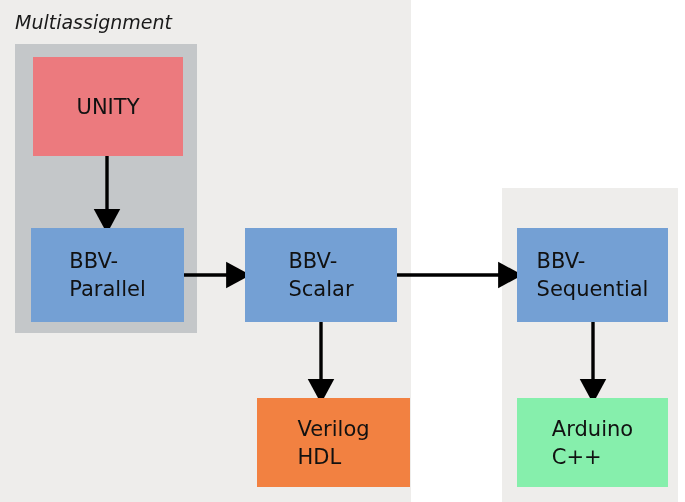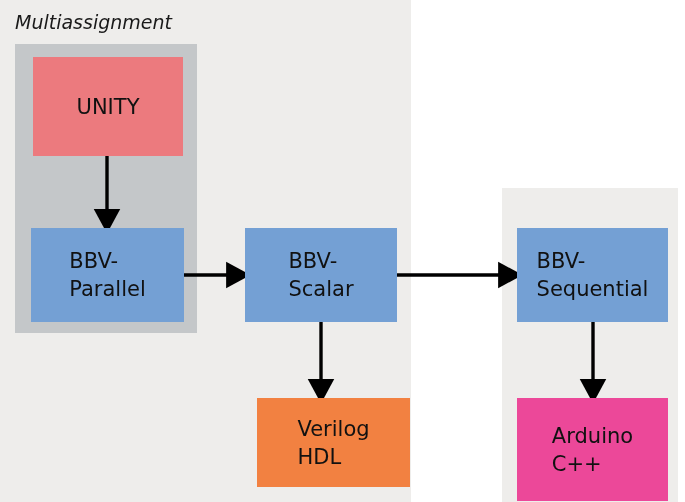--- a/index.html
+++ b/index.html
@@ -54,21 +54,21 @@
     line-height: 28px;
     font-family: "DejaVu Sans", "Liberation Sans", sans-serif;
     white-space: pre-line;
     box-sizing: border-box;
   }
   #node-unity          { left: 33px;  top: 57px;  width: 150px; height: 99px;  background: #ec7a7e; }
   #node-bbv-parallel   { left: 31px;  top: 228px; width: 153px; height: 94px;  background: #74a0d4; }
   #node-bbv-scalar     { left: 245px; top: 228px; width: 152px; height: 94px;  background: #74a0d4; }
   #node-bbv-sequential { left: 517px; top: 228px; width: 151px; height: 94px;  background: #74a0d4; }
   #node-verilog-hdl    { left: 243px; top: 398px; width: 153px; height: 89px;  background: #f28141; margin-left: 14px; }
-  #node-arduino-cpp    { left: 517px; top: 398px; width: 151px; height: 103px;  background: #ec4899; }
+  #node-arduino-cpp    { left: 517px; top: 398px; width: 151px; height: 89px;  background: #86efac; }
 
   
   #arrows {
     position: absolute;
     left: 0; top: 0;
     width: 685px; height: 502px;
     pointer-events: none;
   }
 </style>
 </head>

